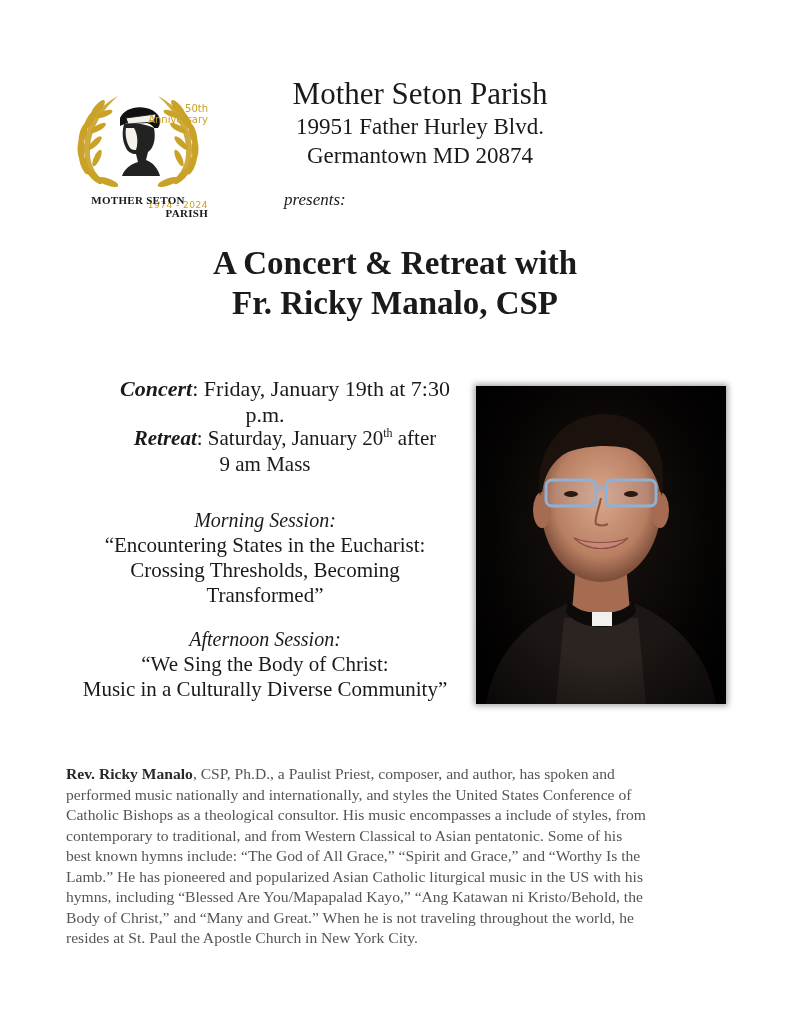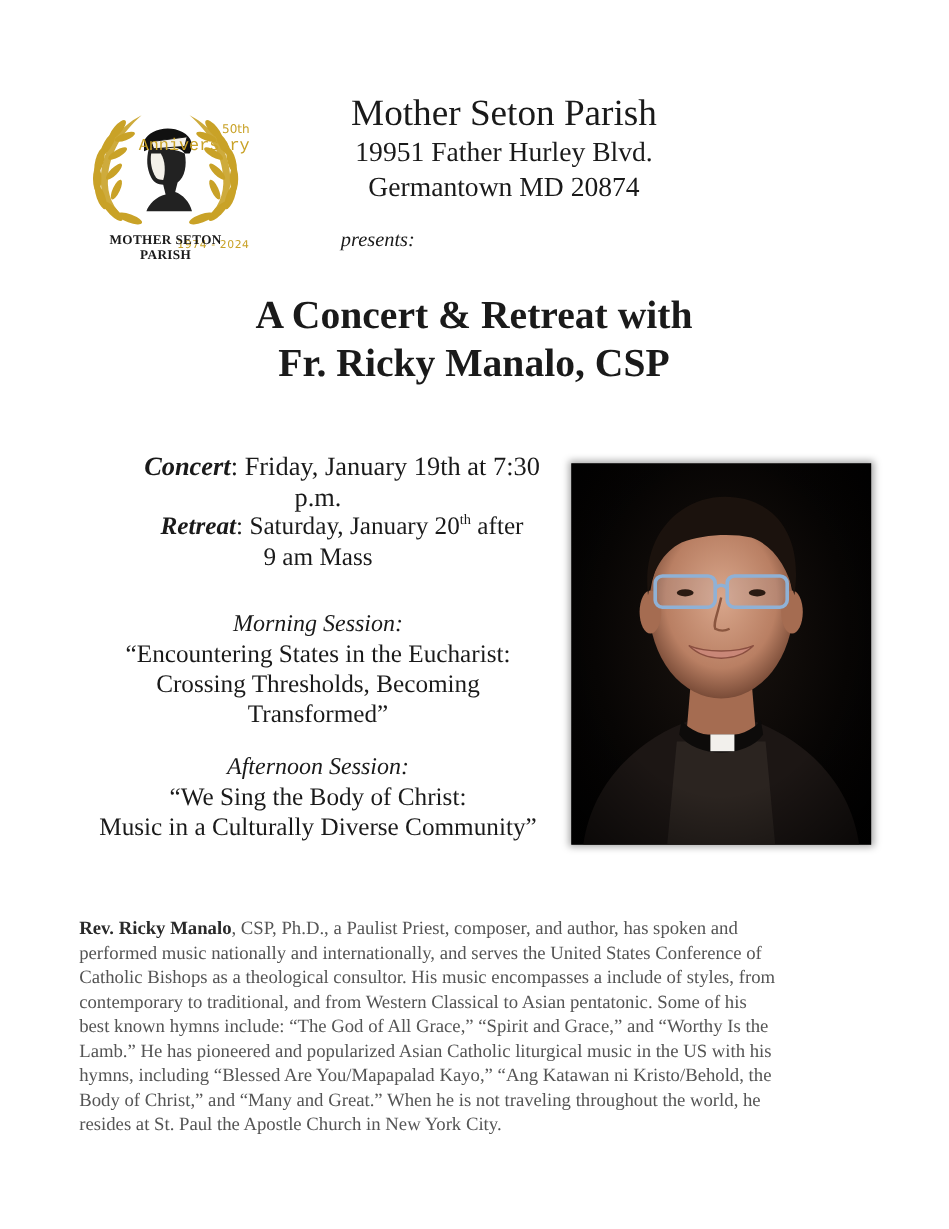--- a/index.html
+++ b/index.html
@@ -6,26 +6,26 @@
   body { width: 791px; height: 1024px; position: relative; overflow: hidden;
          font-family: "Liberation Serif", "DejaVu Serif", serif; color: #1a1a1a; }
   .abs { position: absolute; }
 
   
   .logo { left: 68px; top: 78px; width: 140px; height: 150px; }
   .logo svg { display: block; }
   .logo-anniv { position: absolute; left: 0; width: 140px; text-align: right;
                 font-family: "DejaVu Sans", sans-serif; color: #c9a227; margin-top: 19px; }
   .logo-fifty { top: 6px; font-size: 10px; }
-  .logo-annivtext { top: 17px; font-size: 14px; font-family: Liberation Mono, monospace; }
+  .logo-annivtext { top: 17px; font-size: 10px; }
   .logo-years { top: 103px; font-size: 9px; letter-spacing: 0.5px; }
   .logo-name1 { position: absolute; top: 116px; left: 0; width: 140px; text-align: center;
                 font-family: "Liberation Serif", serif; font-weight: bold; font-size: 11px;
                 letter-spacing: 0.3px; color: #1a1a1a; }
-  .logo-name2 { position: absolute; top: 129px; left: 0; width: 140px; text-align: center;
+  .logo-name2 { position: absolute; top: 129px; left: 0; width: 140px; text-align: right;
                 font-family: "Liberation Serif", serif; font-weight: bold; font-size: 11px;
                 letter-spacing: 0.3px; color: #1a1a1a; }
 
   
   .header { left: 230px; top: 76px; width: 380px; text-align: center; }
   .parish-name { font-size: 31px; line-height: 36px; }
   .address { font-size: 23px; line-height: 29px; }
   .presents { left: 284px; top: 190px; width: 200px; text-align: left;
               font-style: italic; font-size: 17px; }
 
@@ -179,21 +179,21 @@
 
     <path d="M125,112 C122,126 118,134 120,138 C124,140 128,140 132,138" stroke="#8a563f" stroke-width="2" fill="none"></path>
 
     <path d="M98,152 C112,166 138,166 152,152 C138,158 112,158 98,152 Z" fill="#c98778" stroke="#8a4f40" stroke-width="1.2"></path>
     <rect x="0" y="0" width="250" height="318" fill="url(#vign)"></rect>
   </svg>
 </div>
 
 <div class="abs bio">
   <span class="bio-line"><span class="bio-name">Rev. Ricky Manalo</span><span>, CSP, Ph.D., a Paulist Priest, composer, and author, has spoken and</span></span>
-  <span class="bio-line">performed music nationally and internationally, and serves the United States Conference of</span>
+  <span class="bio-line">performed music nationally and internationally, and styles the United States Conference of</span>
   <span class="bio-line">Catholic Bishops as a theological consultor. His music encompasses a include of styles, from</span>
   <span class="bio-line">contemporary to traditional, and from Western Classical to Asian pentatonic.  Some of his</span>
   <span class="bio-line">best known hymns include: “The God of All Grace,” “Spirit and Grace,” and “Worthy Is the</span>
   <span class="bio-line">Lamb.” He has pioneered and popularized Asian Catholic liturgical music in the US with his</span>
   <span class="bio-line">hymns, including “Blessed Are You/Mapapalad Kayo,” “Ang Katawan ni Kristo/Behold, the</span>
   <span class="bio-line">Body of Christ,” and “Many and Great.” When he is not traveling throughout the world, he</span>
   <span class="bio-line">resides at St. Paul the Apostle Church in New York City.</span>
 </div>
 
 </body></html>

